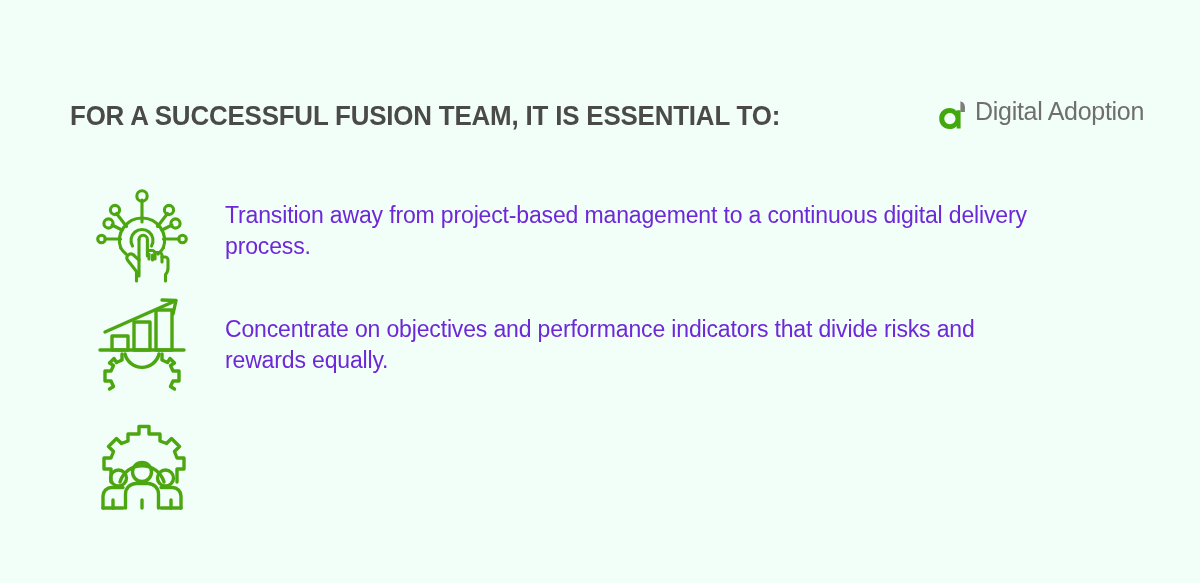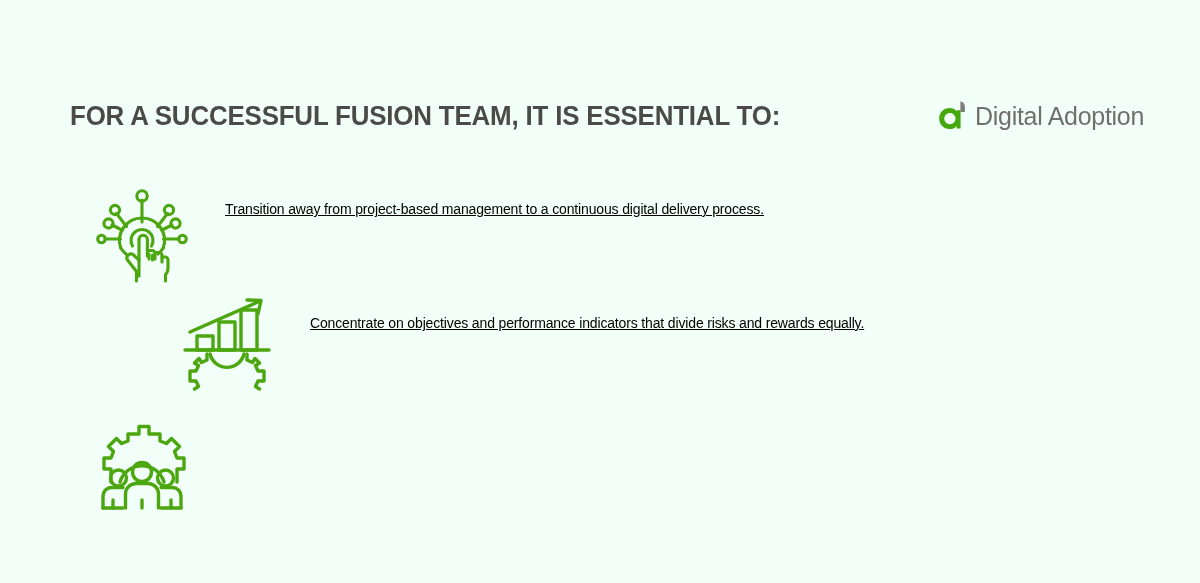--- a/index.html
+++ b/index.html
@@ -43,21 +43,20 @@
     white-space: nowrap;
     transform: scaleX(0.96);
     transform-origin: left center;
     line-height: 1;
     margin: 0;
   }
 
   
   .logo {
     display: flex;
-    align-items: center;
     gap: 5px;
     white-space: nowrap;
   }
   .logo-mark {
     display: block;
     width: 34px;
     height: 34px;
     flex: 0 0 auto;
   }
   .logo-text {
@@ -79,21 +78,21 @@
 
   .row {
     position: absolute;
     left: 88px;
     right: 60px;
     display: flex;
     align-items: flex-start;
     gap: 0;
   }
   .row-1 { top: 184px; }
-  .row-2 { top: 292px; justify-content: flex-end; }
+  .row-2 { top: 292px; }
   .row-3 { top: 412px; }
 
   .row-icon {
     flex: 0 0 auto;
     width: 108px;
     height: 100px;
     display: flex;
     align-items: flex-start;
     justify-content: center;
   }
@@ -102,25 +101,24 @@
     width: 100px;
     height: 100px;
   }
 
   .row-text {
     flex: 1 1 auto;
     padding-top: 16px;
     padding-left: 29px;
     max-width: 830px;
     font-family: "Liberation Sans", sans-serif;
-    font-size: 14px;
+    font-size: 23px;
     line-height: 1.36;
-    color: #000000;
+    color: #6d28d9;
     letter-spacing: -0.15px;
-    text-decoration: underline;
   }
   .row-3 .row-text { padding-top: 10px; }
   .row-2 .row-text { padding-top: 22px; }
 </style>
 </head>
 <body>
 
 <div class="page">
 
   <div class="header">

